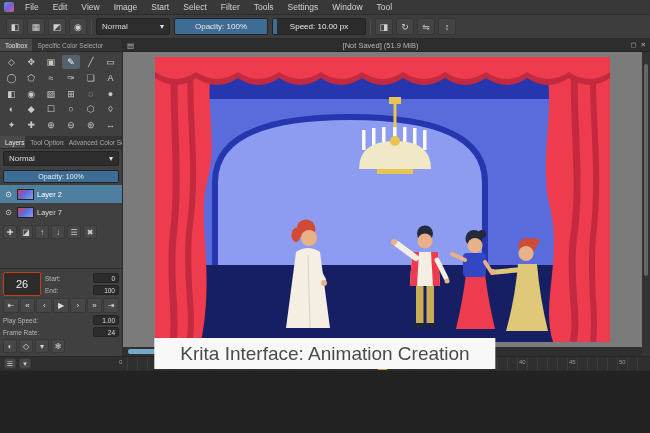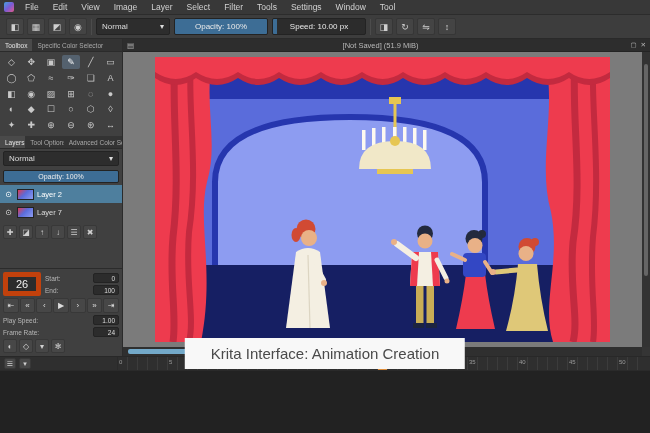--- a/index.html
+++ b/index.html
@@ -49,21 +49,21 @@
   .eye{width:11px;text-align:center;font-size:8px;}
   .thumb{width:17px;height:11px;border:1px solid #222;background:linear-gradient(135deg,#e23a4e 0%,#5a6cdb 45%,#8d9cf1 100%);}
   .lname{white-space:nowrap;}
   #layer-buttons{display:flex;gap:2px;padding:2px 3px;flex:0 0 20px;}
   .sqbtn{width:14px;height:14px;background:#474747;border:1px solid #383838;border-radius:2px;color:#d0d0d0;font-size:8px;display:grid;place-items:center;}
   .sqbtn.tiny{width:12px;height:11px;font-size:7px;}
 
   
   #anim{margin-top:auto;border-top:1px solid #2b2b2b;padding:3px;display:flex;flex-direction:column;gap:2px;}
   .anim-top{display:flex;gap:4px;align-items:center;}
-  #frame-counter{width:38px;height:24px;background:#2c2c2c;border:5px solid #c2410c;border-radius:2px;display:grid;place-items:center;font-size:11px;color:#f0f0f0;}
+  #frame-counter{width:38px;height:24px;background:#2c2c2c;border:1px solid #c2410c;border-radius:2px;display:grid;place-items:center;font-size:11px;color:#f0f0f0;}
   .anim-se{flex:1;display:flex;flex-direction:column;gap:2px;}
   .se-row{display:flex;align-items:center;justify-content:space-between;font-size:6.5px;color:#b8b8b8;}
   .spin{min-width:26px;height:10px;background:#2c2c2c;border:1px solid #232323;border-radius:2px;font-size:6.5px;color:#ddd;text-align:right;padding:0 3px;line-height:9px;}
   #playback-buttons{display:flex;gap:1px;justify-content:space-between;}
   .pbtn{flex:1;height:15px;background:#474747;border:1px solid #383838;border-radius:2px;font-size:8px;color:#ddd;display:grid;place-items:center;}
   #animation-extra-buttons{display:flex;gap:2px;}
 
   
   #canvaswrap{position:absolute;left:123px;top:39px;width:527px;height:317px;background:#353535;}
   #subtitlebar{position:absolute;left:0;right:0;top:0;height:13px;background:#2d2d2d;border-bottom:1px solid #242424;display:flex;align-items:center;padding:0 4px;font-size:7.5px;color:#b8b8b8;}
@@ -94,35 +94,35 @@
   #tl-scroll .handle{position:absolute;left:3%;top:1px;height:4px;width:32%;background:#5c5c5c;border-radius:2px;}
 
   
   #statusbar{position:absolute;left:0;top:412px;width:650px;height:21px;background:#3b3b3b;border-top:1px solid #2d2d2d;display:flex;align-items:center;gap:6px;padding:0 8px;font-size:8px;color:#c0c0c0;}
   #brush-thumb{width:12px;height:12px;border:1px solid #2a2a2a;background:radial-gradient(circle at 50% 50%,#888 0%,#333 70%);}
   #status-right{margin-left:auto;display:flex;align-items:center;gap:6px;}
   #zoom-slider{width:70px;height:4px;background:#2c2c2c;border-radius:2px;position:relative;}
   #zoom-slider .knob{position:absolute;left:30%;top:-2px;width:7px;height:8px;background:#777;border-radius:2px;}
 
   
-  #caption{position:absolute;bottom:2px;left:50%;transform:translateX(-50%);background:var(--caption-bg);color:var(--caption-text);font-size:15px;line-height:31px;height:31px;padding:0 26px;white-space:nowrap;z-index:10;}
+  #caption{position:absolute;bottom:2px;left:50%;transform:translateX(-50%);background:var(--caption-bg);color:var(--caption-text);font-size:19px;line-height:31px;height:31px;padding:0 26px;white-space:nowrap;z-index:10;}
 </style>
 </head>
 <body>
 
 <div id="app">
 
   <div id="menubar">
     <span class="logo"></span>
     <span style="display:flex;">
         <span class="menu-item">File</span>
         <span class="menu-item">Edit</span>
         <span class="menu-item">View</span>
         <span class="menu-item">Image</span>
-        <span class="menu-item">Layer</span>
+        <span class="menu-item">Start</span>
         <span class="menu-item">Select</span>
         <span class="menu-item">Filter</span>
         <span class="menu-item">Tools</span>
         <span class="menu-item">Settings</span>
         <span class="menu-item">Window</span>
         <span class="menu-item">Tool</span>
       </span>
   </div>
 
   <div id="toolbar">

